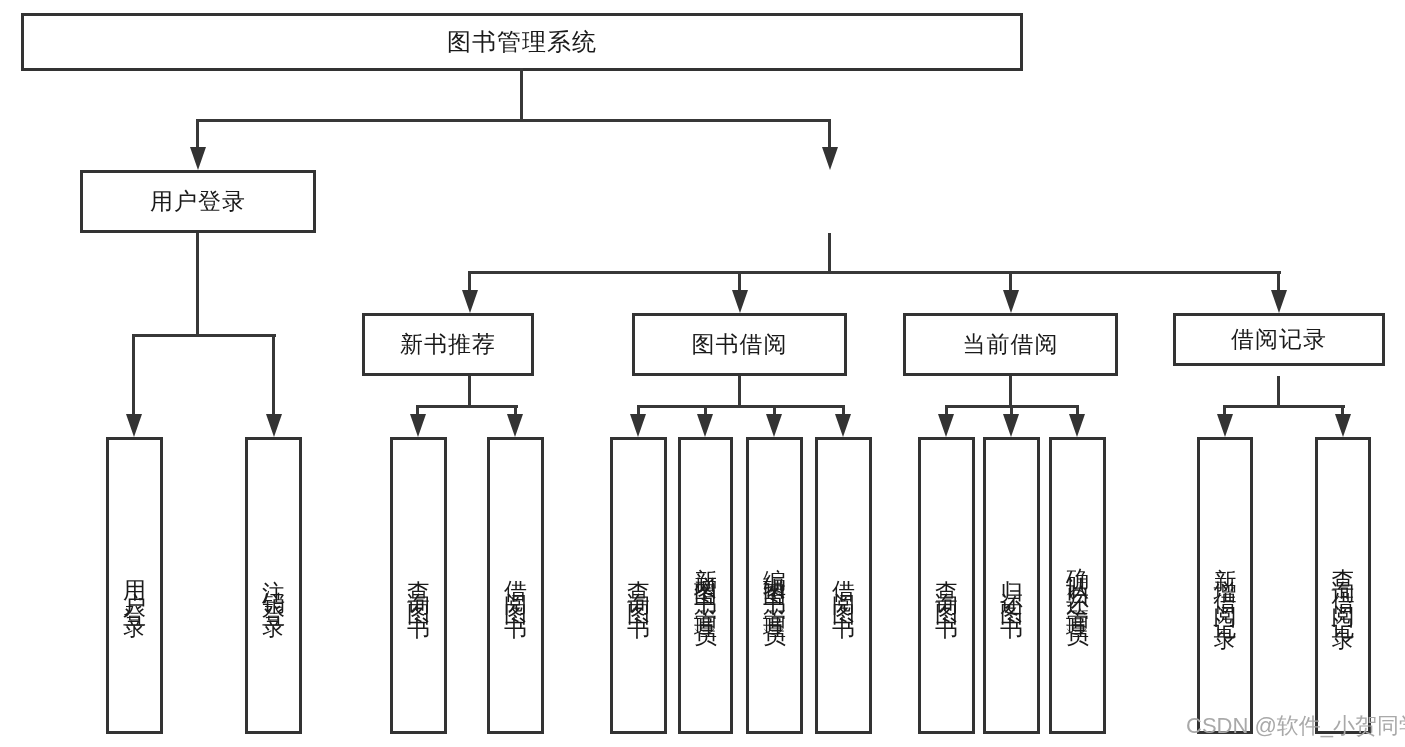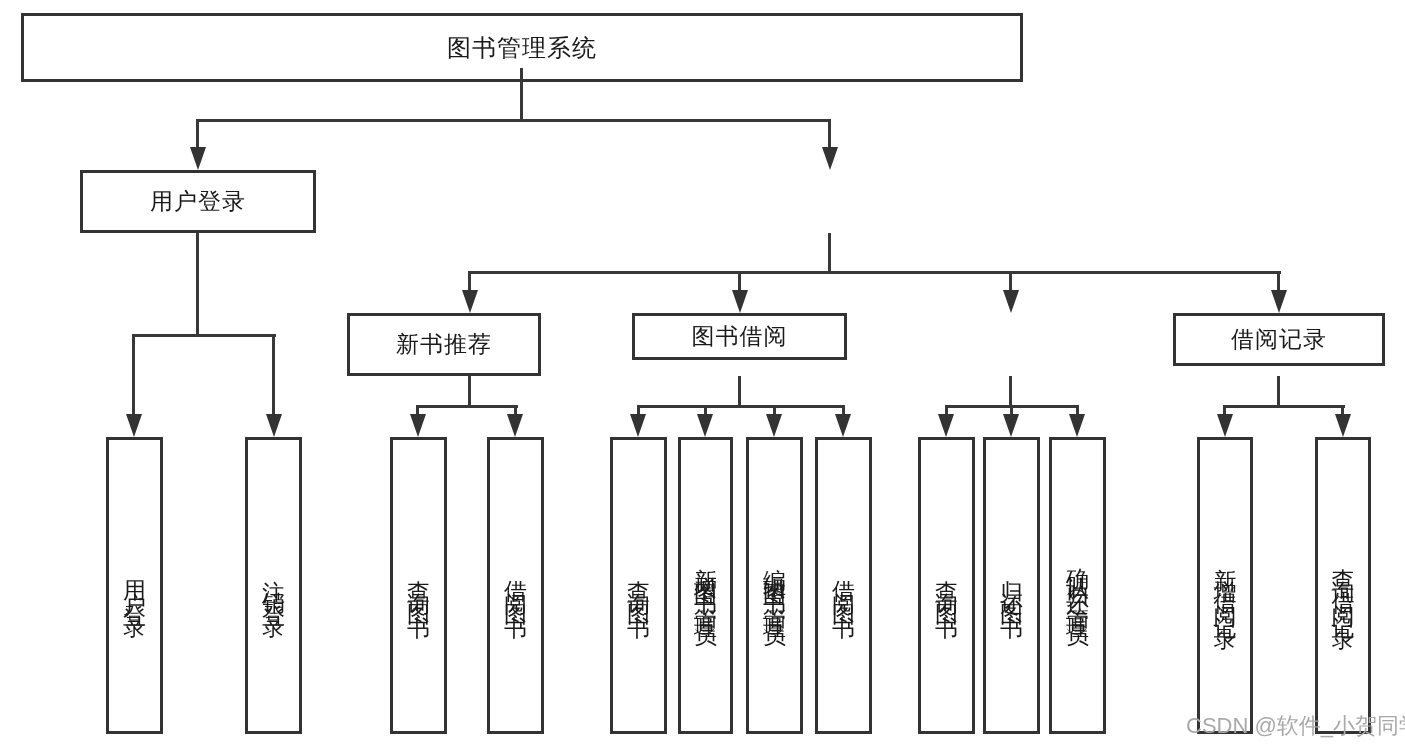--- a/index.html
+++ b/index.html
@@ -55,21 +55,21 @@
     color: #a9a9a9;
     white-space: nowrap;
     z-index: 5;
   }
 </style>
 </head>
 <body>
 
 <div id="canvas">
 
-  <div class="box hbox root" style="left:21px;top:13px;width:1002px;height:69px">
+  <div class="box hbox root" style="left:21px;top:13px;width:1002px;height:58px">
     <span class="lbl">图书管理系统</span>
   </div>
 
   <div class="line" style="left:520px;top:68px;width:3px;height:53px"></div>
   <div class="line" style="left:196px;top:119px;width:635px;height:3px"></div>
   <div class="line" style="left:196px;top:119px;width:3px;height:31px"></div>
   <div class="line" style="left:828px;top:119px;width:3px;height:31px"></div>
   <div class="arrow" style="left:190px;top:147px"></div>
   <div class="arrow" style="left:822px;top:147px"></div>
 
@@ -88,25 +88,28 @@
   <div class="line" style="left:468px;top:271px;width:813px;height:3px"></div>
   <div class="line" style="left:468px;top:271px;width:3px;height:22px"></div>
   <div class="line" style="left:738px;top:271px;width:3px;height:22px"></div>
   <div class="line" style="left:1009px;top:271px;width:3px;height:22px"></div>
   <div class="line" style="left:1277px;top:271px;width:3px;height:22px"></div>
   <div class="arrow" style="left:462px;top:290px"></div>
   <div class="arrow" style="left:732px;top:290px"></div>
   <div class="arrow" style="left:1003px;top:290px"></div>
   <div class="arrow" style="left:1271px;top:290px"></div>
 
-  <div class="box hbox" style="left:347px;top:313px;width:194px;height:63px">
+  <div class="box hbox" style="left:362px;top:313px;width:172px;height:63px">
     <span class="lbl">新书推荐</span>
   </div>
-  <div class="box hbox" style="left:632px;top:313px;width:215px;height:47px">
+  <div class="box hbox" style="left:632px;top:313px;width:215px;height:63px">
     <span class="lbl">图书借阅</span>
+  </div>
+  <div class="box hbox" style="left:903px;top:313px;width:215px;height:63px">
+    <span class="lbl">当前借阅</span>
   </div>
   <div class="box hbox" style="left:1173px;top:313px;width:212px;height:53px">
     <span class="lbl">借阅记录</span>
   </div>
 
   <div class="line" style="left:468px;top:376px;width:3px;height:31px"></div>
   <div class="line" style="left:416px;top:405px;width:102px;height:3px"></div>
   <div class="line" style="left:416px;top:405px;width:3px;height:12px"></div>
   <div class="line" style="left:514px;top:405px;width:3px;height:12px"></div>
   <div class="arrow" style="left:410px;top:414px"></div>

